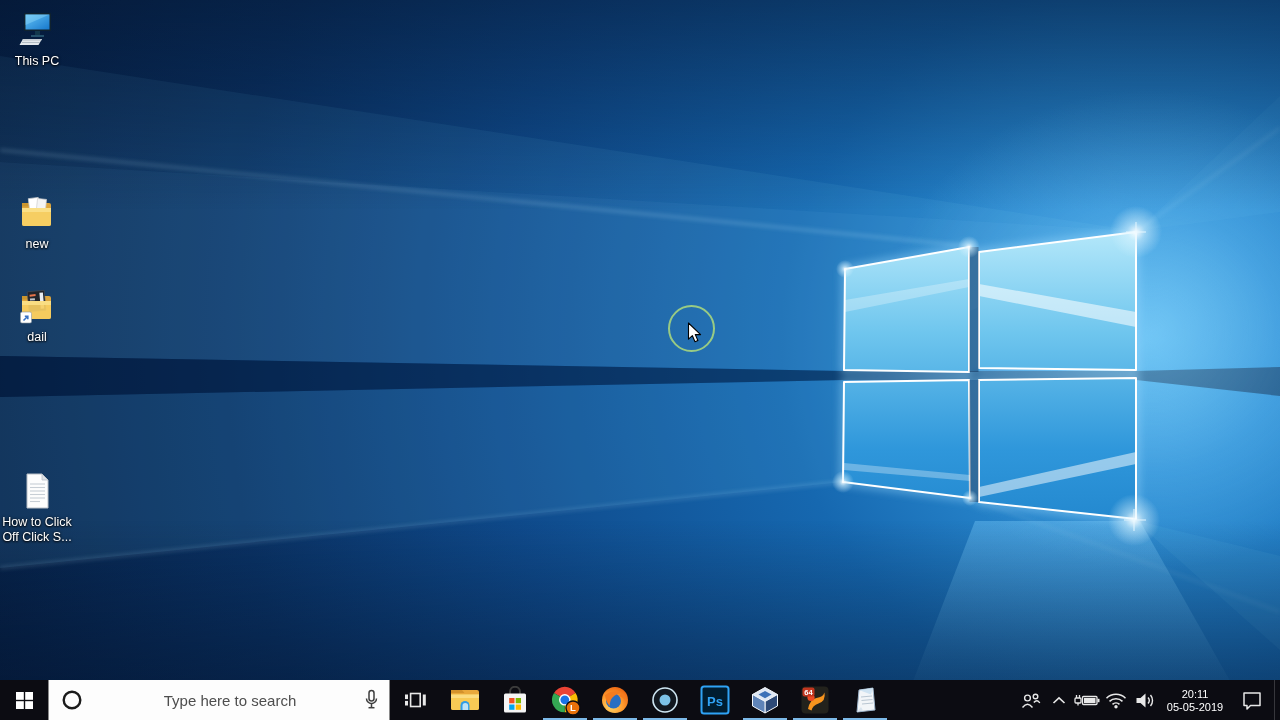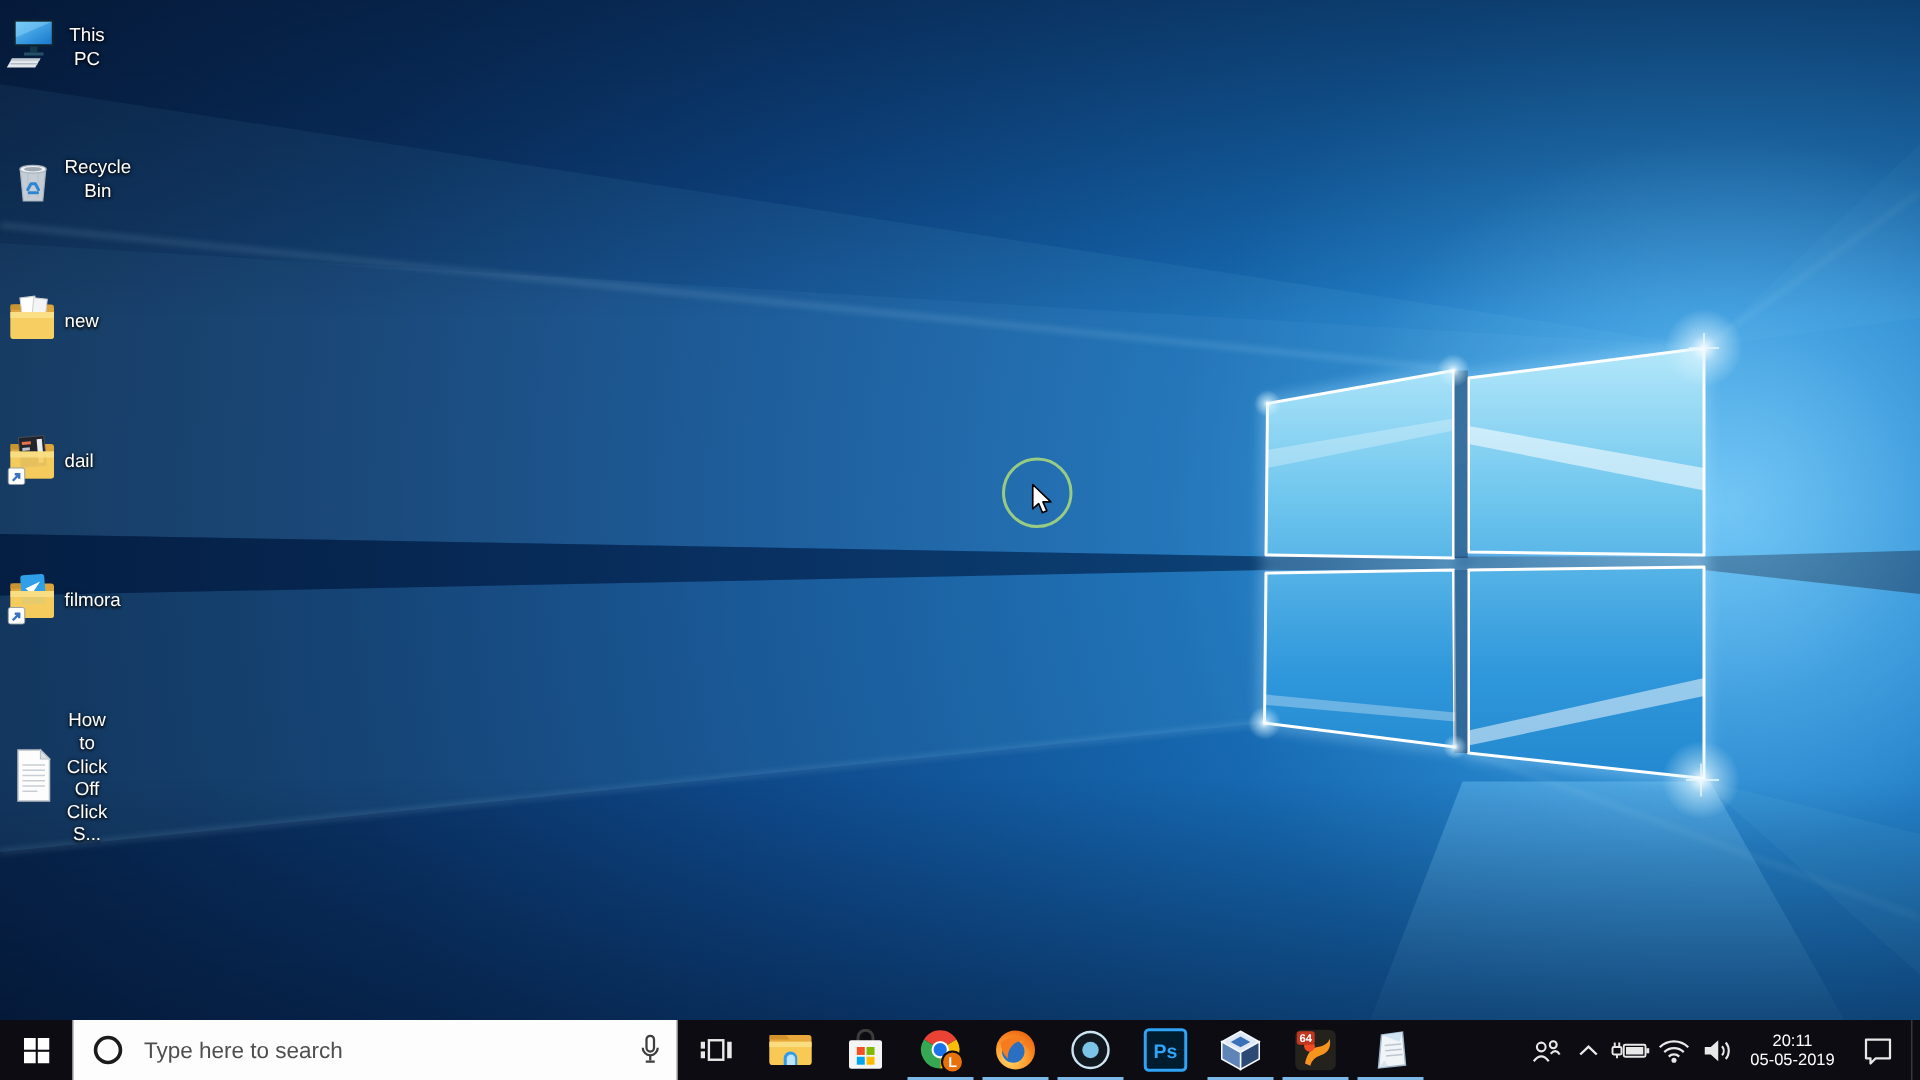--- a/index.html
+++ b/index.html
@@ -5,21 +5,21 @@
   html,body{margin:0;padding:0;}
   body{
     width:1280px;height:720px;overflow:hidden;position:relative;
     font-family:"Liberation Sans",sans-serif;background:#0a2a52;
     -webkit-font-smoothing:antialiased;
   }
   .screen{position:absolute;inset:0;}
   .wallpaper{position:absolute;left:0;top:0;width:1280px;height:720px;display:block;}
 
   
-  .di{position:absolute;left:1px;width:72px;display:flex;flex-direction:row;align-items:center;cursor:default;}
+  .di{position:absolute;left:1px;width:72px;display:flex;flex-direction:column;align-items:center;cursor:default;}
   .di-img{height:42px;display:flex;align-items:flex-end;justify-content:center;}
   .di-label{
     margin-top:3px;color:#ffffff;font-size:12.5px;line-height:1.22;text-align:center;
     text-shadow:0 1px 2px rgba(0,0,0,.95),0 0 3px rgba(0,0,0,.8);
     max-width:72px;word-wrap:break-word;
   }
 
   
   .cursor-hl{
     position:absolute;left:668px;top:305px;width:47px;height:47px;border-radius:50%;
@@ -27,22 +27,22 @@
   }
   .cursor{position:absolute;left:687px;top:322px;pointer-events:none;}
 
   
   .taskbar{
     position:absolute;left:0;bottom:0;width:1280px;height:40px;background:#0c0c12;
     display:flex;align-items:stretch;z-index:5;
   }
   .tb-start{width:48px;display:flex;align-items:center;justify-content:center;}
   .tb-search{
-    width:404px;background:#fdfdfd;display:flex;align-items:center;
-    padding:0 10px 0 12px;box-sizing:border-box;border:1px solid #8a8a8a;border-bottom:none;border-top:none;
+    width:342px;background:#fdfdfd;display:flex;align-items:center;
+    padding:0 10px 0 12px;box-sizing:border-box;border:1px solid #8a8a8a;border-bottom:none;border-top:none;text-align:center;
   }
   .tb-search-text{flex:1;margin-left:13px;font-size:15px;color:#4e4e4e;white-space:nowrap;overflow:hidden;}
   .slot{width:50px;position:relative;display:flex;align-items:center;justify-content:center;height:40px;}
   .slot .ind{position:absolute;bottom:0;left:3px;right:3px;height:2px;background:#7cb9e8;}
   .tray{margin-left:auto;display:flex;align-items:center;height:40px;}
   .tray-ic{display:flex;align-items:center;justify-content:center;height:40px;}
   .tray-clock{width:70px;text-align:center;color:#ffffff;font-size:11px;line-height:13px;padding-top:1px;}
   .show-desktop{width:5px;height:40px;border-left:1px solid rgba(255,255,255,.18);}
 </style>
 </head>
@@ -171,38 +171,20 @@
         <rect x="19" y="22" width="5" height="4" fill="#13384c"></rect>
         <rect x="15" y="26" width="13" height="2" fill="#24506a"></rect>
         <polygon points="7,30 26,30 22.5,36 3.5,36" fill="#e3e8ec"></polygon>
         <polygon points="7,30 26,30 25,31.7 6,31.7" fill="#c4ccd3"></polygon>
         <line x1="6" y1="33.5" x2="24" y2="33.5" stroke="#b2bcc4" stroke-width="1"></line>
       </svg>
     </div>
     <div class="di-label">This PC</div>
   </div>
 
-  <div class="di" style="top:97px">
-    <div class="di-img">
-      <svg width="42" height="42" viewBox="0 0 42 42">
-        <path d="M12.5,16 L29.5,16 L27.5,37 L14.5,37 Z" fill="#d4dbe2" opacity="0.92"></path>
-        <path d="M12.5,16 L29.5,16 L27.5,37 L14.5,37 Z" fill="none" stroke="#aab4bd" stroke-width="0.8"></path>
-        <line x1="17.5" y1="18" x2="17.8" y2="35" stroke="#bcc5cd" stroke-width="1.2"></line>
-        <line x1="24.5" y1="18" x2="24.2" y2="35" stroke="#bcc5cd" stroke-width="1.2"></line>
-        <ellipse cx="21" cy="15.8" rx="8.7" ry="2.6" fill="#eef2f6" stroke="#aab4bd" stroke-width="0.8"></ellipse>
-        <ellipse cx="21" cy="15.8" rx="6" ry="1.5" fill="#9fa9b2"></ellipse>
-        <g stroke="#2e86d3" stroke-width="2" fill="none" stroke-linejoin="round" stroke-linecap="round">
-          <path d="M17.5,29.5 l2.2,-4 l2.4,0"></path>
-          <path d="M24.7,29.5 l-2.2,-4"></path>
-          <path d="M18.5,31.5 l5.5,0"></path>
-        </g>
-      </svg>
-    </div>
-    <div class="di-label">Recycle Bin</div>
-  </div>
 
   <div class="di" style="top:192px">
     <div class="di-img">
       <svg width="42" height="42" viewBox="0 0 42 42">
         <rect x="6" y="11" width="29" height="23" rx="2" fill="#dda53c"></rect>
         <polygon points="6,11 17,11 20,14.5 6,14.5" fill="#c9952f"></polygon>
         <g transform="rotate(-7 18 12)">
             <rect x="13" y="6" width="10" height="16" fill="#ffffff" stroke="#cfcfcf" stroke-width="0.7"></rect>
           </g>
         <g transform="rotate(6 26 12)">
@@ -229,38 +211,20 @@
         </g>
         <path d="M6,16 h29 v16 a2,2 0 0 1 -2,2 h-25 a2,2 0 0 1 -2,-2 Z" fill="#f6ce62" opacity="0.92"></path>
         <path d="M6,16 h29 v4 h-29 Z" fill="#fadf86" opacity="0.9"></path>
         <rect x="4.5" y="27" width="11" height="11" rx="1.5" fill="#ffffff" stroke="#8f989f" stroke-width="0.6"></rect>
         <path d="M7.5,35.5 l4.3,-4.3 m0,3 v-3 h-3" fill="none" stroke="#3a73c4" stroke-width="1.6"></path>
       </svg>
     </div>
     <div class="di-label">dail</div>
   </div>
 
-  <div class="di" style="top:378px">
-    <div class="di-img">
-      <svg width="42" height="42" viewBox="0 0 42 42">
-        <rect x="6" y="11" width="29" height="23" rx="2" fill="#dda53c"></rect>
-        <polygon points="6,11 17,11 20,14.5 6,14.5" fill="#c9952f"></polygon>
-        <g transform="rotate(-4 21 14)">
-          <rect x="13" y="5" width="16" height="20" rx="2" fill="#2e9fe8"></rect>
-          <polygon points="16,14 26,10 20,18" fill="#ffffff"></polygon>
-          <polygon points="20,18 21.5,20.5 23,16.8" fill="#cfeaf9"></polygon>
-        </g>
-        <path d="M6,16 h29 v16 a2,2 0 0 1 -2,2 h-25 a2,2 0 0 1 -2,-2 Z" fill="#f6ce62" opacity="0.92"></path>
-        <path d="M6,16 h29 v4 h-29 Z" fill="#fadf86" opacity="0.9"></path>
-        <rect x="4.5" y="27" width="11" height="11" rx="1.5" fill="#ffffff" stroke="#8f989f" stroke-width="0.6"></rect>
-        <path d="M7.5,35.5 l4.3,-4.3 m0,3 v-3 h-3" fill="none" stroke="#3a73c4" stroke-width="1.6"></path>
-      </svg>
-    </div>
-    <div class="di-label">filmora</div>
-  </div>
 
   <div class="di" style="top:470px">
     <div class="di-img">
       <svg width="42" height="42" viewBox="0 0 42 42">
         <path d="M11,4 h15 l6,6 v28 h-21 Z" fill="#fdfdfd" stroke="#b9bfc6" stroke-width="1"></path>
         <polygon points="26,4 32,10 26,10" fill="#dde2e7" stroke="#b9bfc6" stroke-width="0.8"></polygon>
         <g stroke="#c7ced5" stroke-width="1.1">
           <line x1="14" y1="14" x2="29" y2="14"></line>
             <line x1="14" y1="17.5" x2="29" y2="17.5"></line>
           <line x1="14" y1="21" x2="29" y2="21"></line>

